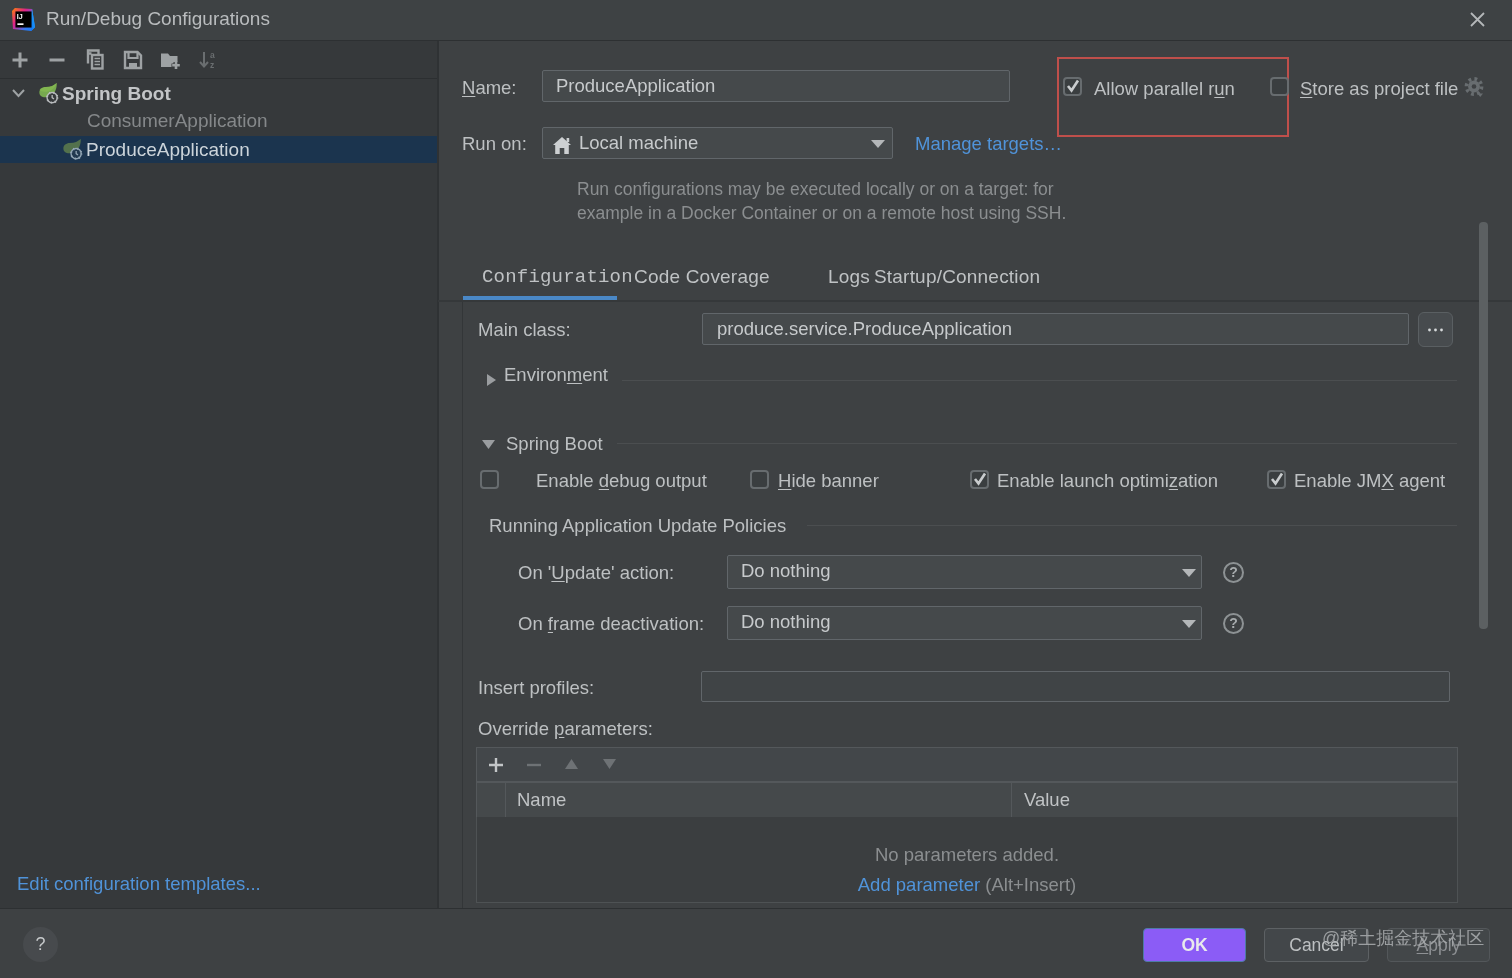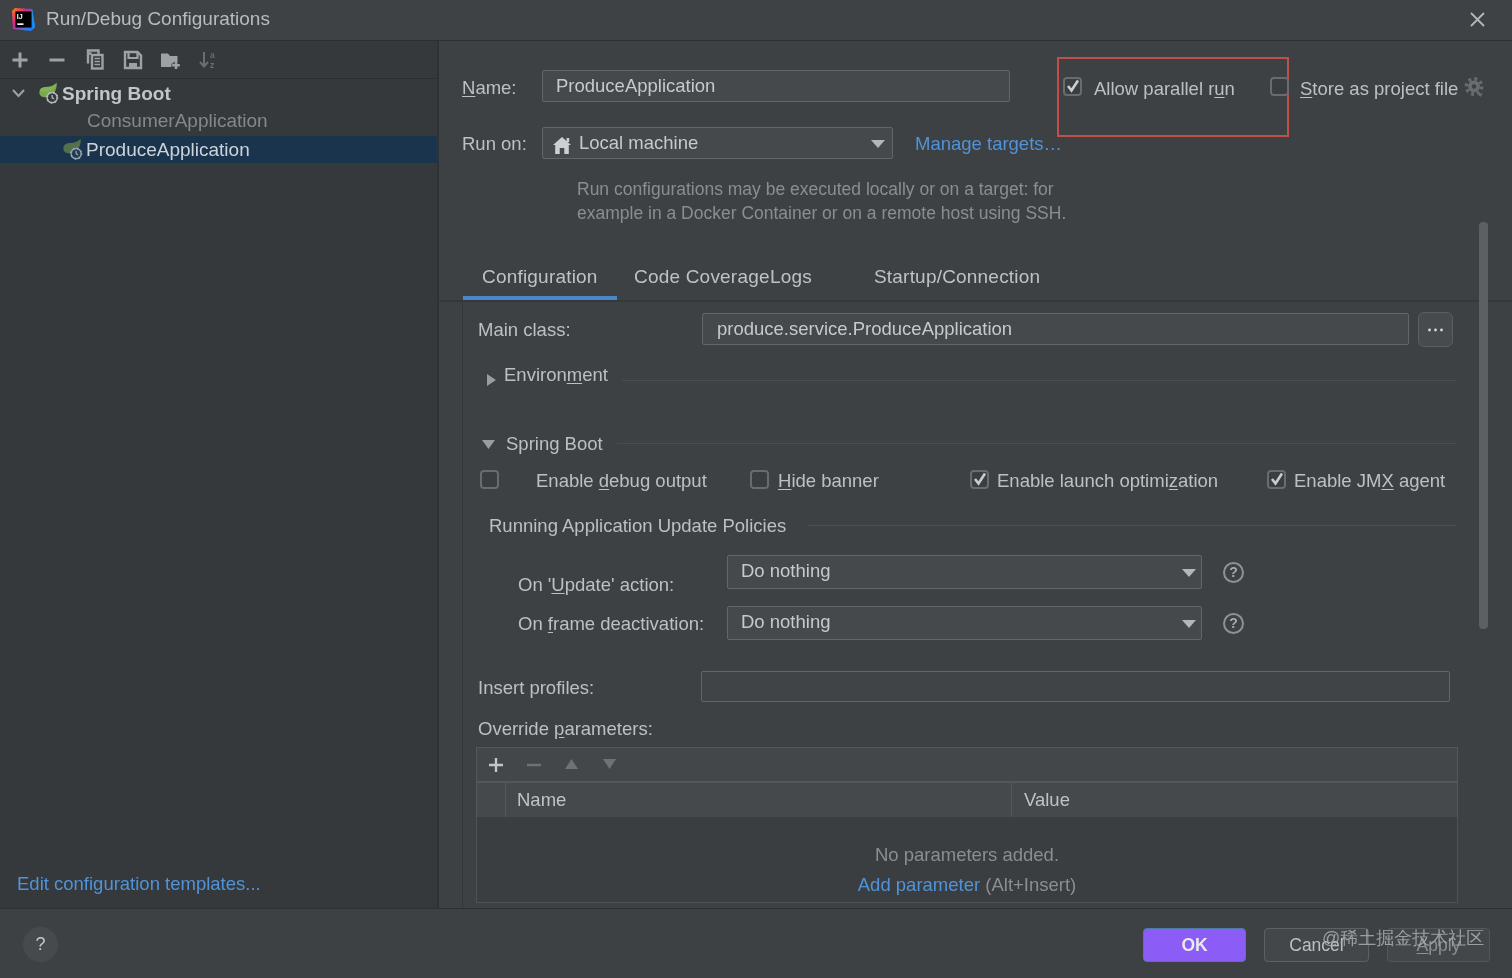--- a/index.html
+++ b/index.html
@@ -133,23 +133,23 @@
   <span class="abs" id="home" style="left:9px;top:6px;"><svg width="20" height="19" viewBox="0 0 20 19">
   <path d="M10 1 L19 9 H16.8 V18 H12.3 V12 H7.7 V18 H3.2 V9 H1 Z" fill="#cdd0d2"></path>
   <rect x="14.6" y="2" width="2.6" height="4" fill="#cdd0d2"></rect>
   </svg></span>
   <span style="position:absolute;left:36px;">Local machine</span>
   <span class="combo-arrow" style="left:328px;top:12px;"></span>
 </div>
 <div class="abs lbl link" style="left:915px;top:133px;">Manage targets…</div>
 <div class="abs dimtxt" style="left:577px;top:177px;line-height:24px;font-size:17.5px;">Run configurations may be executed locally or on a target: for<br>example in a Docker Container or on a remote host using SSH.</div>
 
-<div class="tab" style="left:482px;">Configuration</div>
+<div class="tab" style="left:482px;font-family:Liberation Mono, monospace;">Configuration</div>
 <div class="tab" style="left:634px;">Code Coverage</div>
-<div class="tab" style="left:770px;">Logs</div>
+<div class="tab" style="left:828px;">Logs</div>
 <div class="tab" style="left:874px;">Startup/Connection</div>
 <div class="abs" style="left:463px;top:296px;width:154px;height:4px;background:#4a88c7;"></div>
 <div class="abs" style="left:438px;top:300px;width:1074px;height:2px;background:#35383a;"></div>
 <div class="abs" style="left:462px;top:302px;width:1px;height:606px;background:#333638;"></div>
 
 <div class="abs lbl" style="left:478px;top:319px;">Main class:</div>
 <div class="fld" style="left:702px;top:313px;width:707px;height:32px;padding-left:14px;">produce.service.ProduceApplication</div>
 <div class="fld" style="left:1418px;top:312px;width:35px;height:35px;border-radius:6px;background:#474b4e;border-color:#5a5f62;">
       <svg width="33" height="33" viewBox="0 0 33 33" style="position:absolute;left:0;top:0">
         <circle cx="10.5" cy="17" r="1.4" fill="#d7dadc"></circle>
@@ -183,21 +183,21 @@
 <div class="cb" style="left:1267px;top:470px;">
       <svg width="16" height="17" viewBox="0 0 16 17" style="position:absolute;left:0;top:-2px">
         <path d="M3 9 L6.5 13.5 L13 3.5" stroke="#c9ccce" stroke-width="2.6" fill="none"></path>
       </svg>
     </div>
 <div class="abs lbl" style="left:1294px;top:470px;">Enable JM<u>X</u> agent</div>
 
 <div class="abs lbl" style="left:489px;top:515px;">Running Application Update Policies</div>
 <div class="sepline" style="left:807px;top:525px;width:650px;"></div>
 
-<div class="abs lbl" style="left:518px;top:562px;margin-top:12px;">On '<u>U</u>pdate' action:</div>
+<div class="abs lbl" style="left:518px;top:562px;">On '<u>U</u>pdate' action:</div>
 <div class="fld" style="left:727px;top:555px;width:475px;height:34px;padding-left:13px;">Do nothing
   <span class="combo-arrow" style="left:454px;top:13px;"></span></div>
 <div class="help" style="left:1223px;top:562px;">?</div>
 <div class="abs lbl" style="left:518px;top:613px;">On <u>f</u>rame deactivation:</div>
 <div class="fld" style="left:727px;top:606px;width:475px;height:34px;padding-left:13px;">Do nothing
   <span class="combo-arrow" style="left:454px;top:13px;"></span></div>
 <div class="help" style="left:1223px;top:613px;">?</div>
 
 <div class="abs lbl" style="left:478px;top:677px;">Insert profiles:</div>
 <div class="fld" style="left:701px;top:671px;width:749px;height:31px;background:#404446;"></div>

